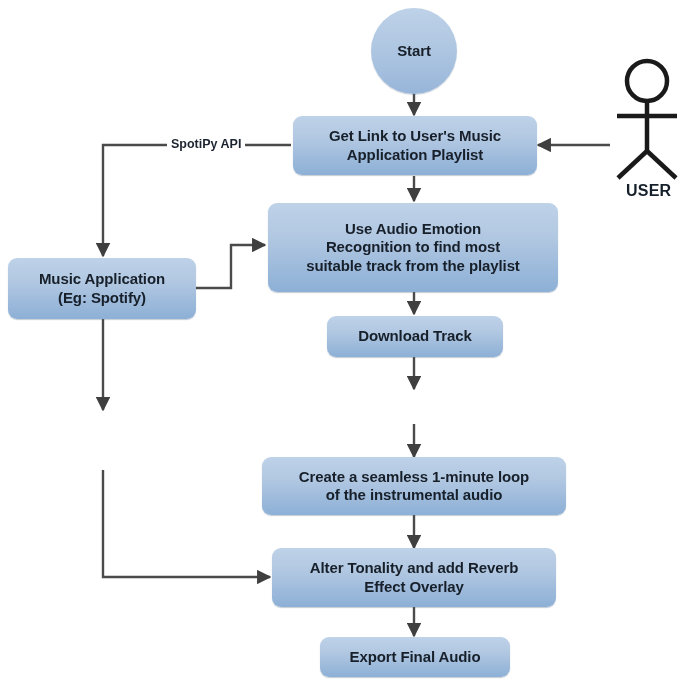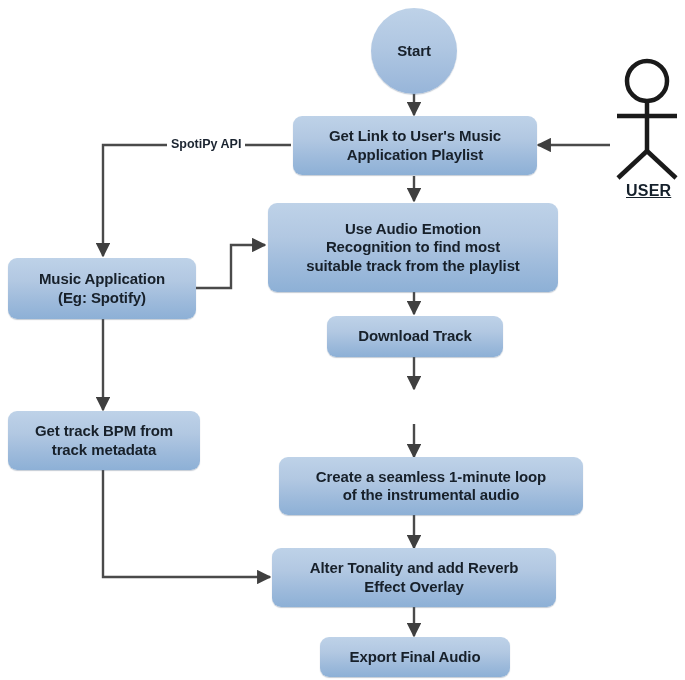--- a/index.html
+++ b/index.html
@@ -133,29 +133,23 @@
       <span class="nl">Use Audio Emotion</span>
       <span class="nl">Recognition to find most</span>
       <span class="nl">suitable track from the playlist</span>
     </span>
   </div>
 
   <div class="node" style="left:327px; top:316px; width:176px; height:41px;">
     <span>Download Track</span>
   </div>
 
-  <div class="node" style="left:8px; top:411px; width:192px; height:59px;">
-    <span>
-      <span class="nl">Get track BPM from</span>
-      <span class="nl">track metadata</span>
-    </span>
-  </div>
 
 
-  <div class="node" style="left:262px; top:457px; width:304px; height:58px;margin-left:17px;">
+  <div class="node" style="left:262px; top:457px; width:304px; height:58px;">
     <span>
       <span class="nl">Create a seamless 1-minute loop</span>
       <span class="nl">of the instrumental audio</span>
     </span>
   </div>
 
   <div class="node" style="left:272px; top:548px; width:284px; height:59px;">
     <span>
       <span class="nl">Alter Tonality and add Reverb</span>
       <span class="nl">Effect Overlay</span>
@@ -170,17 +164,17 @@
     <span>SpotiPy API</span>
   </div>
 
   <svg class="actor" style="left:608px; top:58px;" width="78" height="125" viewBox="0 0 78 125" xmlns="http://www.w3.org/2000/svg">
     <circle cx="39" cy="23" r="20" fill="none" stroke="#1a1a1a" stroke-width="4.5"></circle>
     <line x1="39" y1="43" x2="39" y2="95" stroke="#1a1a1a" stroke-width="4.5"></line>
     <line x1="9" y1="58" x2="69" y2="58" stroke="#1a1a1a" stroke-width="4.5"></line>
     <line x1="39" y1="93" x2="10" y2="120" stroke="#1a1a1a" stroke-width="4.5"></line>
     <line x1="39" y1="93" x2="68" y2="120" stroke="#1a1a1a" stroke-width="4.5"></line>
   </svg>
-  <div class="actor-label" style="left:626px; top:182px;text-decoration:underline;">
+  <div class="actor-label" style="left:626px; top:182px;">
     <span>USER</span>
   </div>
 
 </div>
 
 </body></html>

